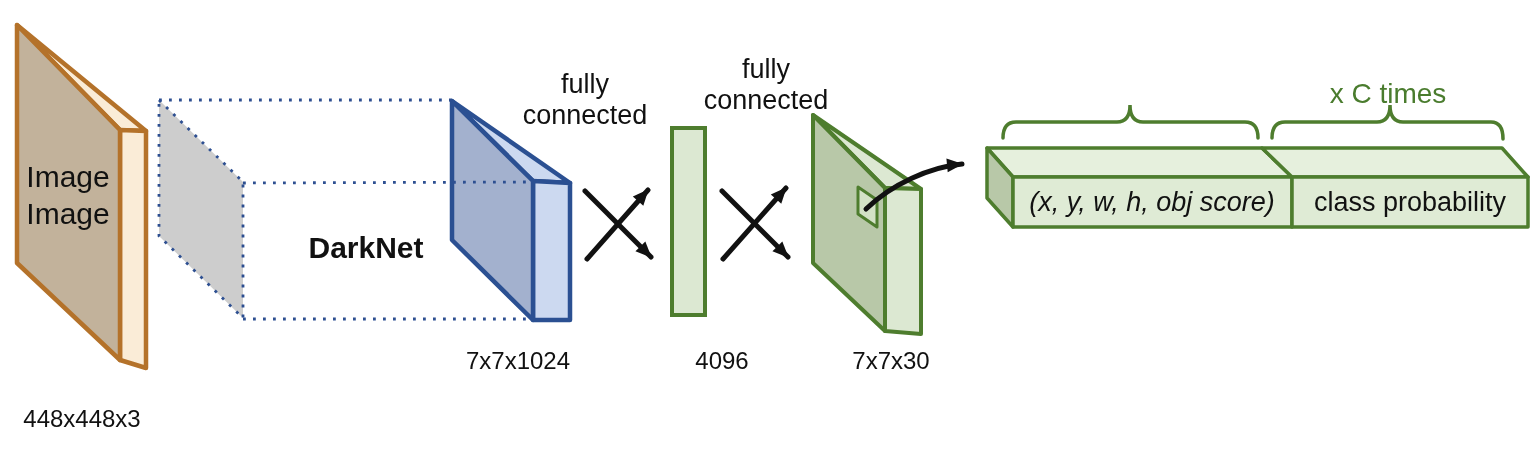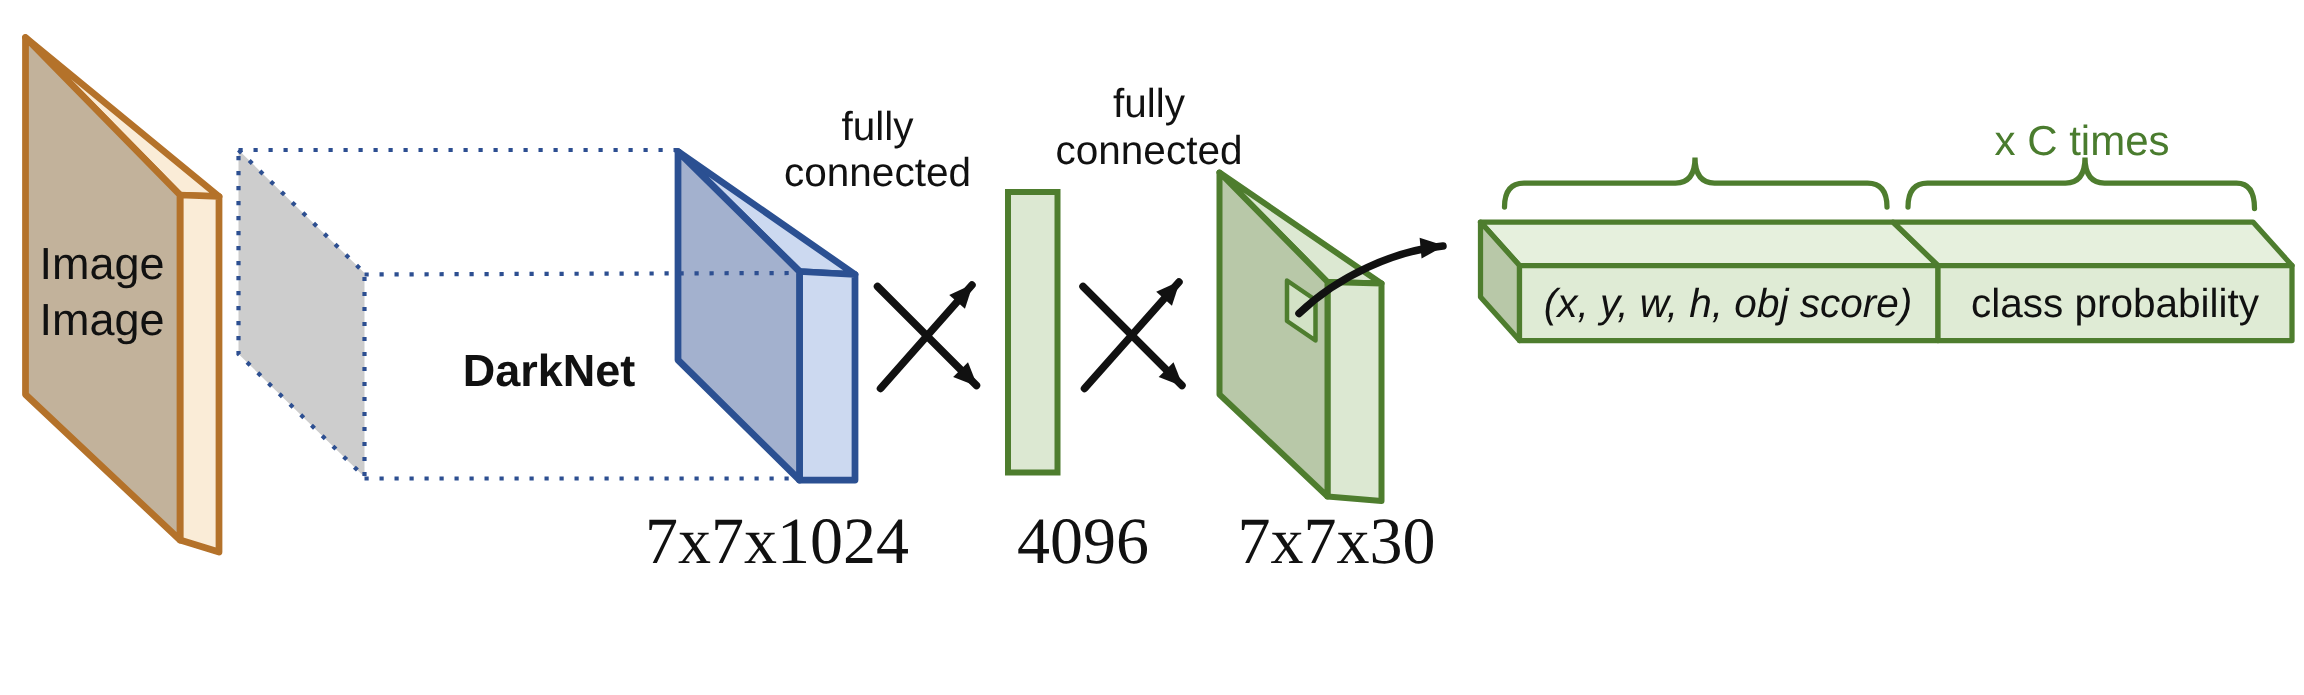--- a/index.html
+++ b/index.html
@@ -25,21 +25,21 @@
   .bar-front    { fill:var(--bar-front-fill);  stroke:var(--green-stroke); stroke-width:3.5; stroke-linejoin:round; }
   .bar-cap      { fill:var(--green-sage-fill); stroke:var(--green-stroke); stroke-width:3.5; stroke-linejoin:round; }
   .arrow        { fill:none; stroke:var(--arrow-black); stroke-width:5; stroke-linecap:round; }
   .brace        { fill:none; stroke:var(--green-stroke); stroke-width:3.5; stroke-linecap:round; }
 
   
   .lbl { position:absolute; transform:translate(-50%,-50%); text-align:center;
          color:var(--text-black); white-space:nowrap; line-height:1.18; }
   .lbl span { display:block; }
   .t-input   { font-size:30px; line-height:37px; }
-  .t-dims    { font-size:44px;font-family:Liberation Serif, serif; }
+  .t-dims    { font-size:24px; }
   .t-darknet { font-size:30px; line-height:38px; }
   .t-darknet .bold { font-weight:bold; }
   .t-fc      { font-size:27px; line-height:31px; }
   .t-green   { font-size:28px; color:var(--green-text); }
   .t-bar     { font-size:27px; }
   .t-length  { font-size:29px; }
 </style>
 </head>
 <body>
 
@@ -103,20 +103,21 @@
 
     <path class="brace" d="M1003,138 Q1003,122 1016,122 L1117,122 Q1130,122 1130,105 Q1130,122 1143,122 L1245,122 Q1258,122 1258,138"></path>
     <path class="brace" d="M1272,138 Q1272,122 1285,122 L1377,122 Q1390,122 1390,105 Q1390,122 1403,122 L1491,122 Q1503,122 1503,139"></path>
   </svg>
 
   <div class="lbl t-input" style="left:68px; top:195px;">
     <span>Image</span>
     <span>Image</span>
   </div>
 
+  <div class="lbl t-dims" style="left:82px; top:419px;">448x448x3</div>
 
   <div class="lbl t-darknet" style="left:366px; top:248px;text-align:right;">
     <span class="bold">DarkNet</span>
   </div>
 
   <div class="lbl t-fc" style="left:585px; top:100px;">
     <span>fully</span>
     <span>connected</span>
   </div>
 

